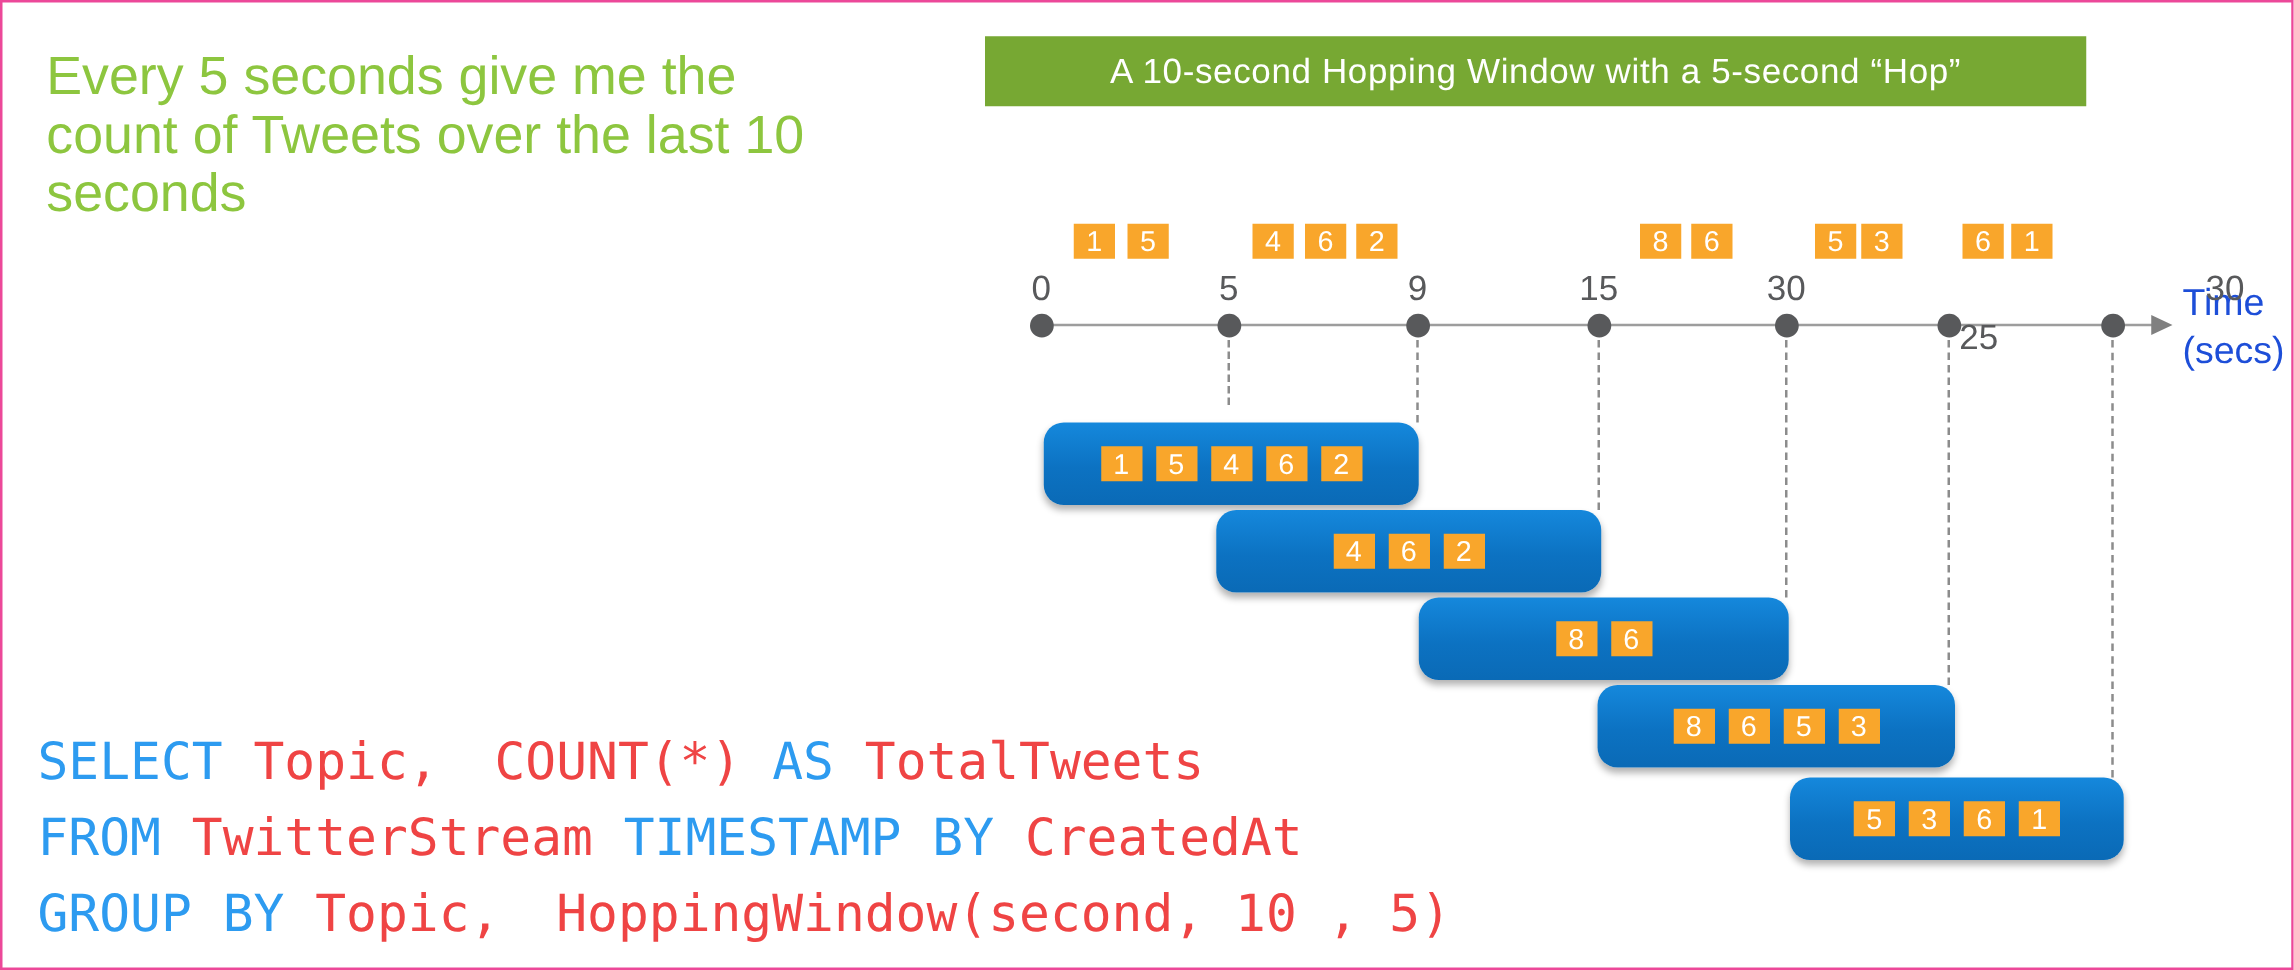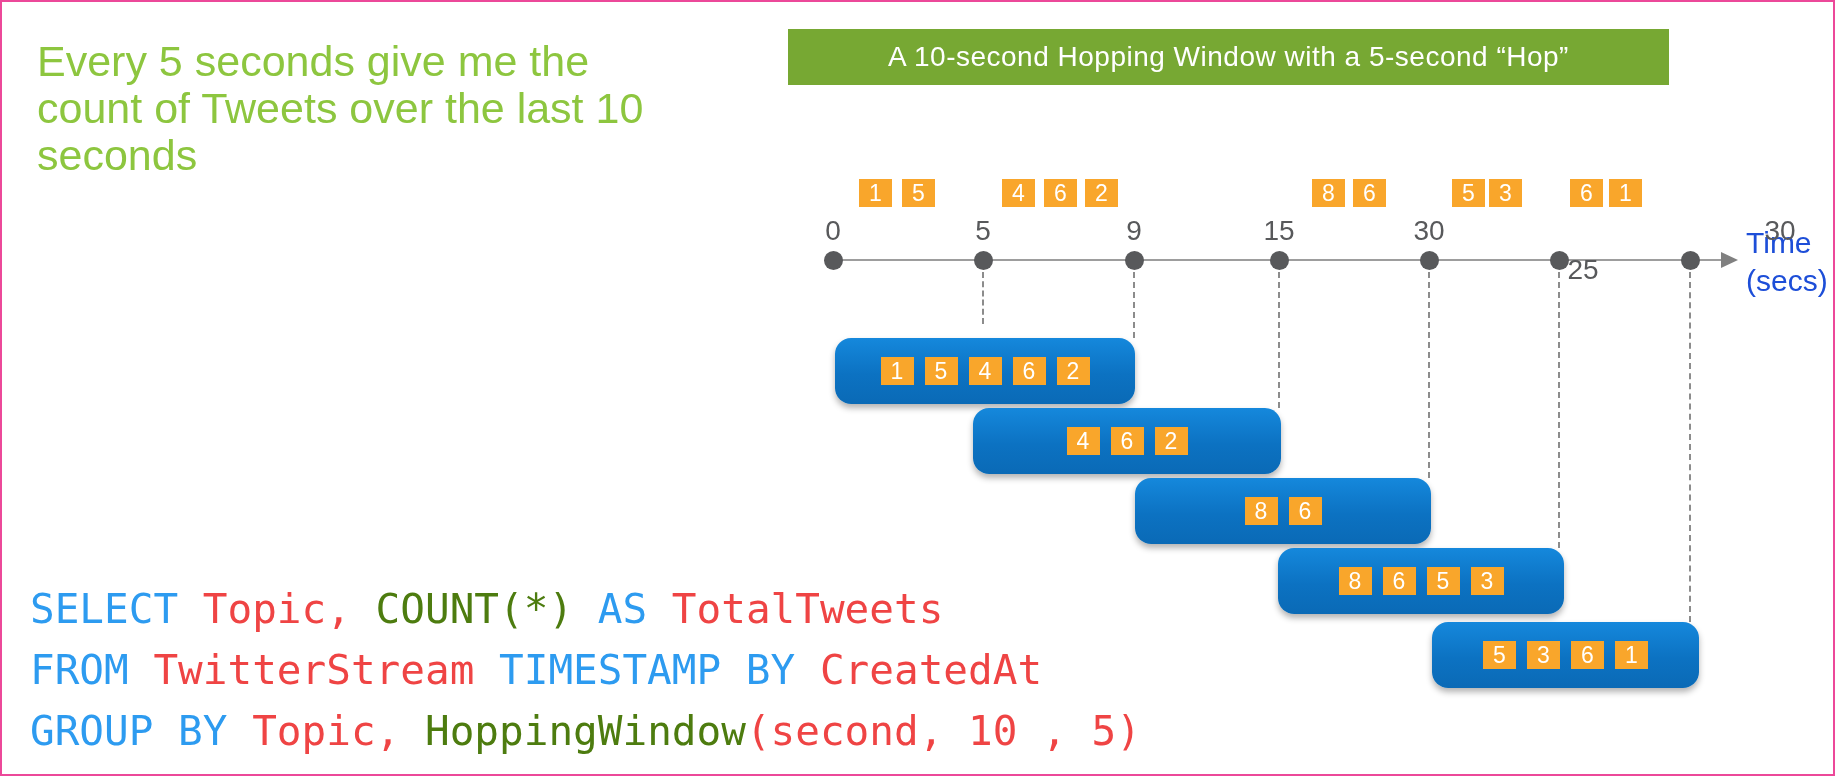--- a/index.html
+++ b/index.html
@@ -31,21 +31,21 @@
   .hop-window{position:absolute;height:66px;border-radius:16px;
               background:linear-gradient(180deg,#1588DC 0%,#0C72C2 55%,#0A6AB6 100%);
               box-shadow:0 4px 6px rgba(0,0,0,0.30);
               display:flex;align-items:center;justify-content:center;gap:11px;}
   .win-event{width:33px;height:28px;background:#F9A62B;color:#fff;font-size:23px;
              line-height:28px;text-align:center;}
 
   .code{position:absolute;left:28px;top:577px;font-family:"DejaVu Sans Mono",monospace;
         font-size:41px;line-height:61px;white-space:pre;}
   .code .tok-blue{color:#2D9BF0;}
-  .code .tok-purple{color:#4d7c0f;}
+  .code .tok-purple{color:#ef4444;margin-left:20px;}
   .code .tok-gray{color:#ef4444;}
 </style>
 </head>
 <body>
 
 <div class="frame">
 
   <div class="headline" id="headline">
       <div class="">Every 5 seconds give me the</div>
       <div class="">count of Tweets over the last 10</div>

